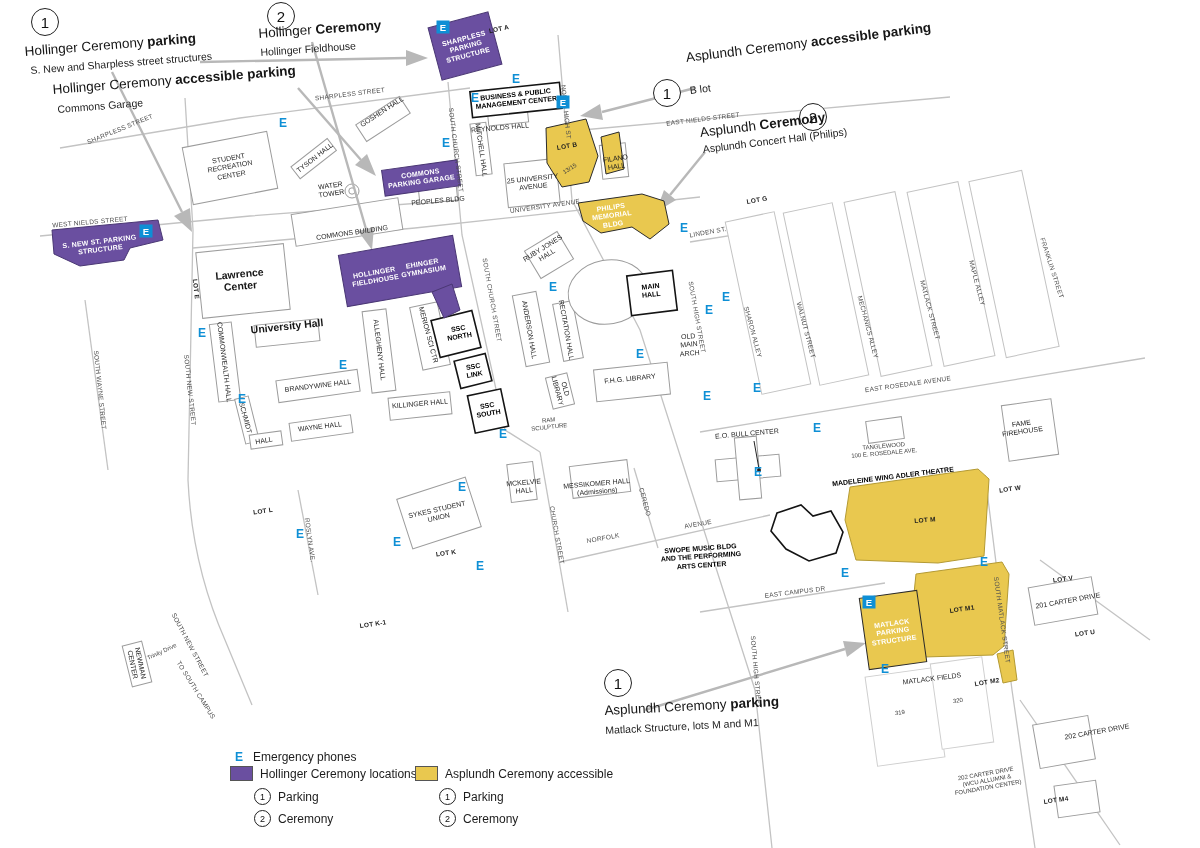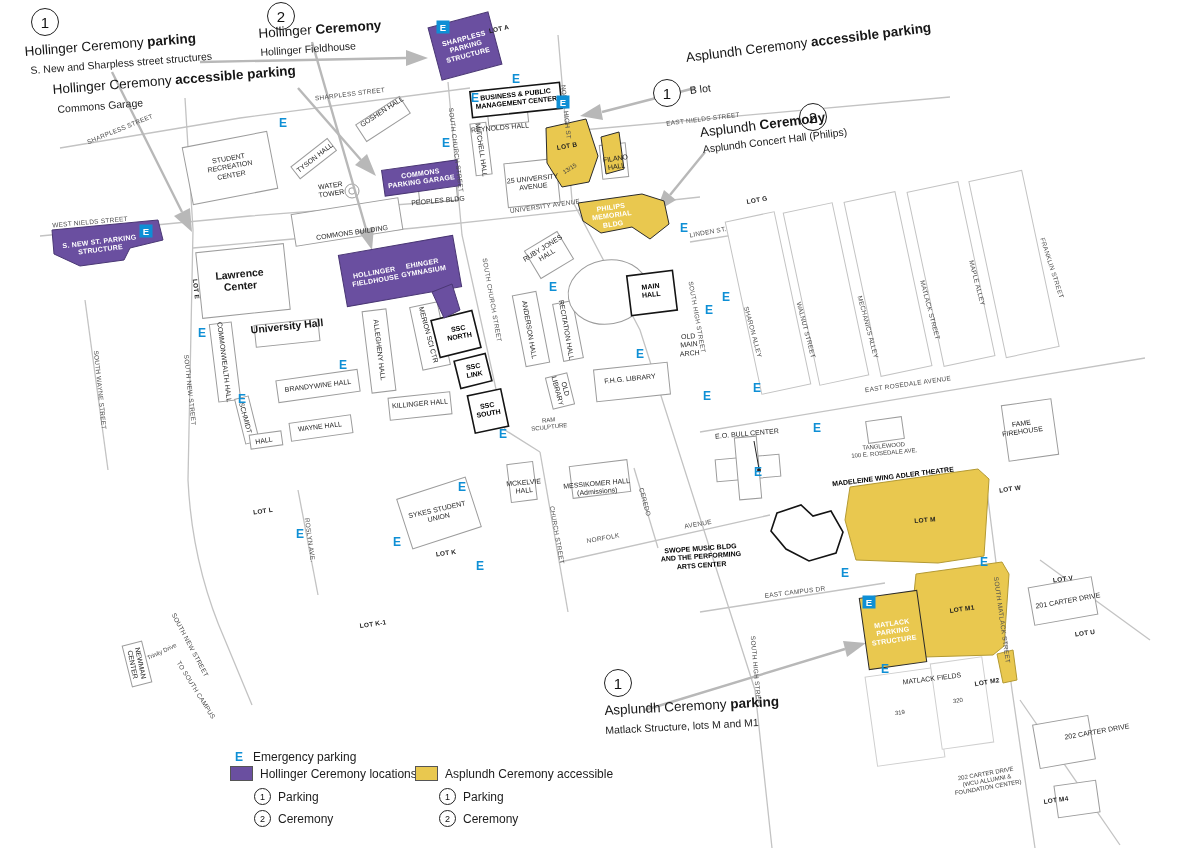--- a/index.html
+++ b/index.html
@@ -345,21 +345,21 @@
       <div class="co-main" style="left: 699px; top: 125px; transform: rotate(-7deg);"><span>Asplundh </span><b>Ceremony</b></div>
       <div class="co-sub" style="left: 702px; top: 143px; transform: rotate(-7deg);">Asplundh Concert Hall (Philips)</div>
       <div class="num-circle" style="left: 618px; top: 683px;">1</div>
       <div class="co-main" style="left: 604px; top: 703px; transform: rotate(-3deg);"><span>Asplundh Ceremony </span><b>parking</b></div>
       <div class="co-sub" style="left: 605px; top: 724px; transform: rotate(-3deg);">Matlack Structure, lots M and M1</div>
     </div>
 
   <div id="legend">
     <div class="lg-row" style="left:4px;top:2px;">
       <span class="lg-e">E</span>
-      <span>Emergency parking</span>
+      <span>Emergency phones</span>
     </div>
     <div class="lg-row" style="left:2px;top:18px;">
       <span class="lg-swatch" style="background:#6a4fa0;"></span>
       <span>Hollinger Ceremony locations</span>
     </div>
     <div class="lg-row" style="left:26px;top:40px;">
       <span class="lg-num">1</span>
       <span>Parking</span>
     </div>
     <div class="lg-row" style="left:26px;top:62px;">

